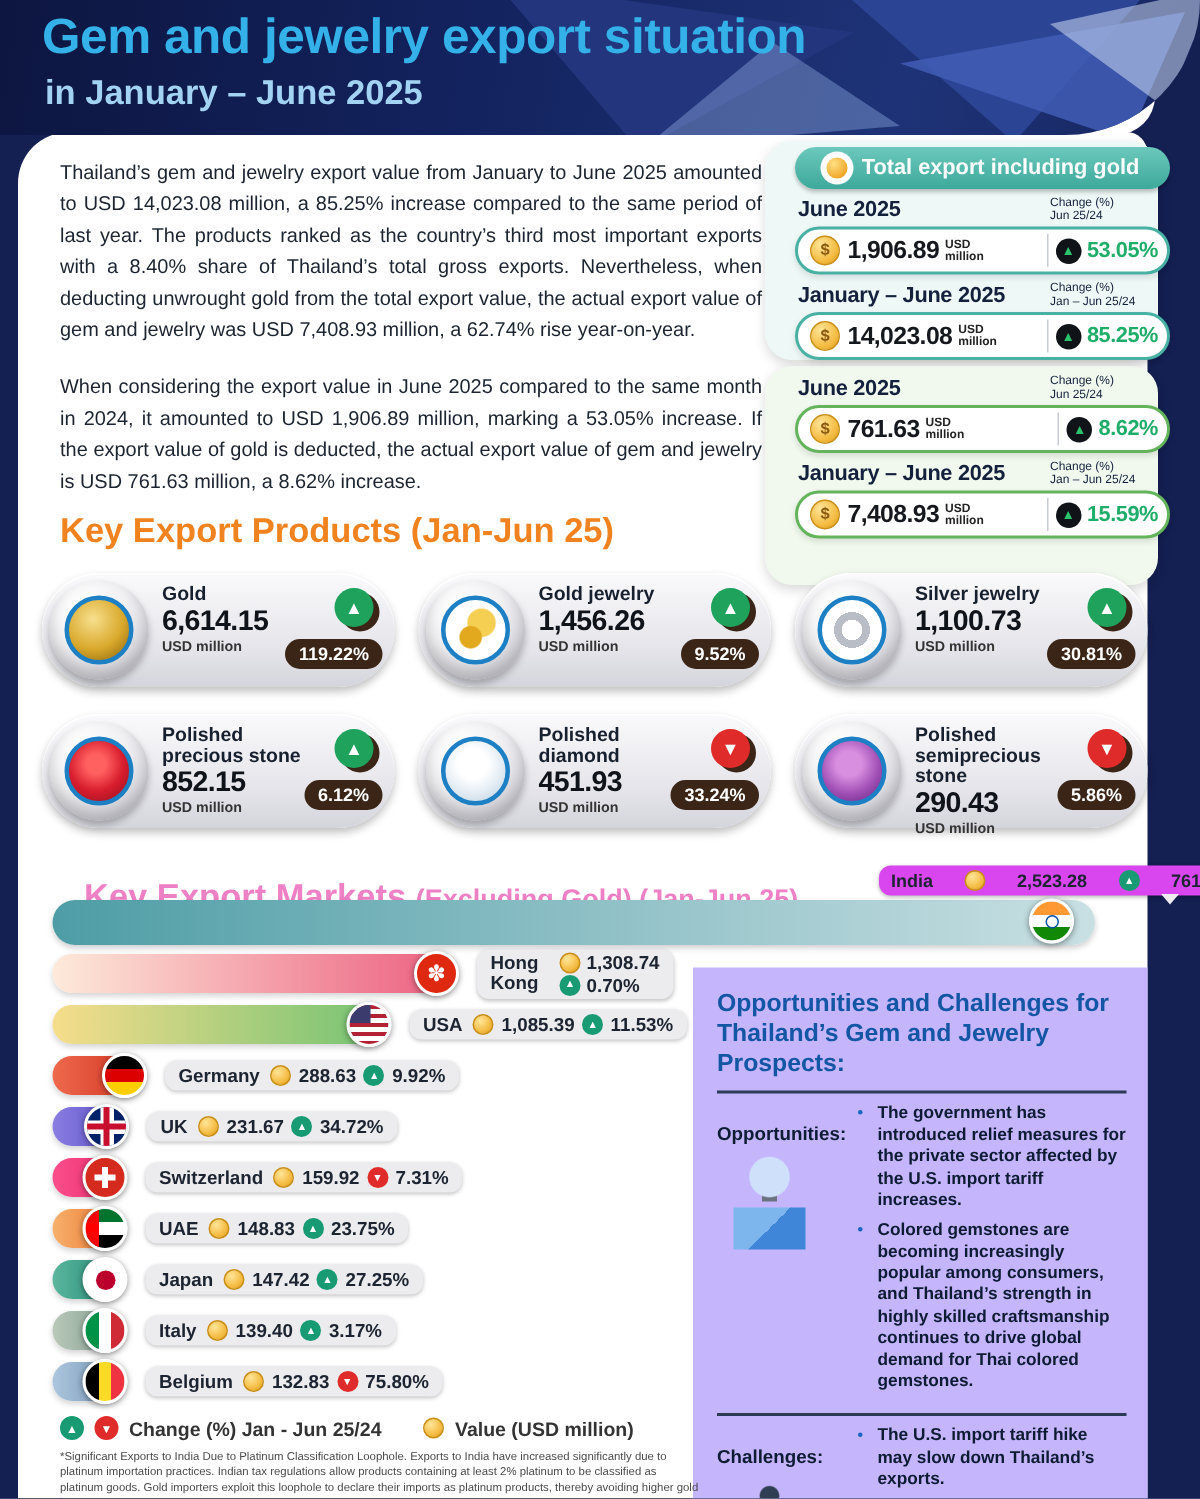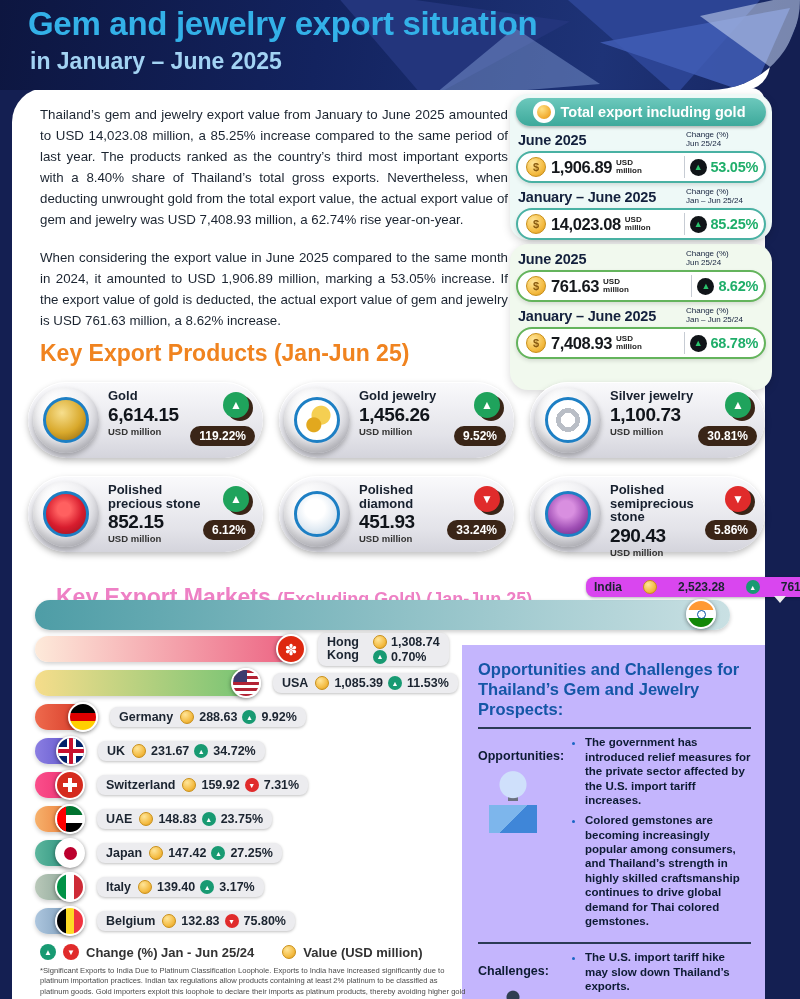--- a/index.html
+++ b/index.html
@@ -21,21 +21,21 @@
   .h-sub{position:absolute;left:30px;top:48px;font-size:23px;font-weight:bold;color:#a3d3f3;}
 
   
   .card{position:absolute;left:12px;top:88px;width:753px;height:911px;background:#ffffff;border-radius:34px 14px 0 0;}
 
   
   .intro{position:absolute;left:40px;top:104px;width:468px;z-index:2;}
   .intro p{margin:0 0 17px 0;font-size:13.3px;line-height:1.58;color:#1b2430;text-align:justify;}
 
   
-  .stat-panel{position:absolute;left:516px;width:250px;z-index:2;border-radius:16px;padding:0;}
+  .stat-panel{position:absolute;left:530px;width:250px;z-index:2;border-radius:16px;padding:0;}
   .sp-head{height:28px;border-radius:15px;display:flex;align-items:center;gap:6px;padding:0 10px 0 6px;
     color:#fff;font-weight:bold;font-size:14.5px;box-shadow:0 2px 3px rgba(0,0,0,.25);margin-bottom:3px;justify-content:center;}
   .sp-head.teal{background:linear-gradient(180deg,#6cc8bc,#3da99b);}
   .sp-head.green{background:linear-gradient(180deg,#8ccb7f,#5aab54);}
   .money-icon{width:22px;height:22px;border-radius:50%;background:#fff;position:relative;flex:none;}
   .money-icon::after{content:'';position:absolute;left:4px;top:4px;width:14px;height:14px;border-radius:50%;
     background:radial-gradient(circle at 35% 30%,#ffe083,#f0a92c 70%,#c07c12);}
   .money-icon.no::before{content:'';position:absolute;right:-2px;top:-3px;width:10px;height:10px;border:2px solid #e02b2b;border-radius:50%;
     background:linear-gradient(135deg,transparent 44%,#e02b2b 44% 56%,transparent 56%),#fff;z-index:1;}
   .sp-row{height:22px;display:flex;justify-content:space-between;align-items:center;padding:0 2px;}
@@ -251,21 +251,21 @@
         <span>Change (%)</span><br>
         <span>Jan – Jun 25/24</span>
       </span>
     </div>
     <div class="vpill green-b">
       <span class="coin">$</span>
       <span class="v-val">7,408.93</span>
       <span class="v-unit">USD million</span>
       <span class="v-div"></span>
       <span class="tot-arrow">▲</span>
-      <span class="v-chg">68.78%</span>
+      <span class="v-chg">15.59%</span>
     </div>
   </div>
 
   <h2 class="products-title">Key Export Products (Jan-Jun 25)</h2>
   <div id="product-grid">
       <div class="prod-card">
         <div class="sphere">
           <div class="picon picon-gold-bars"></div>
         </div>
         <div class="p-info">

